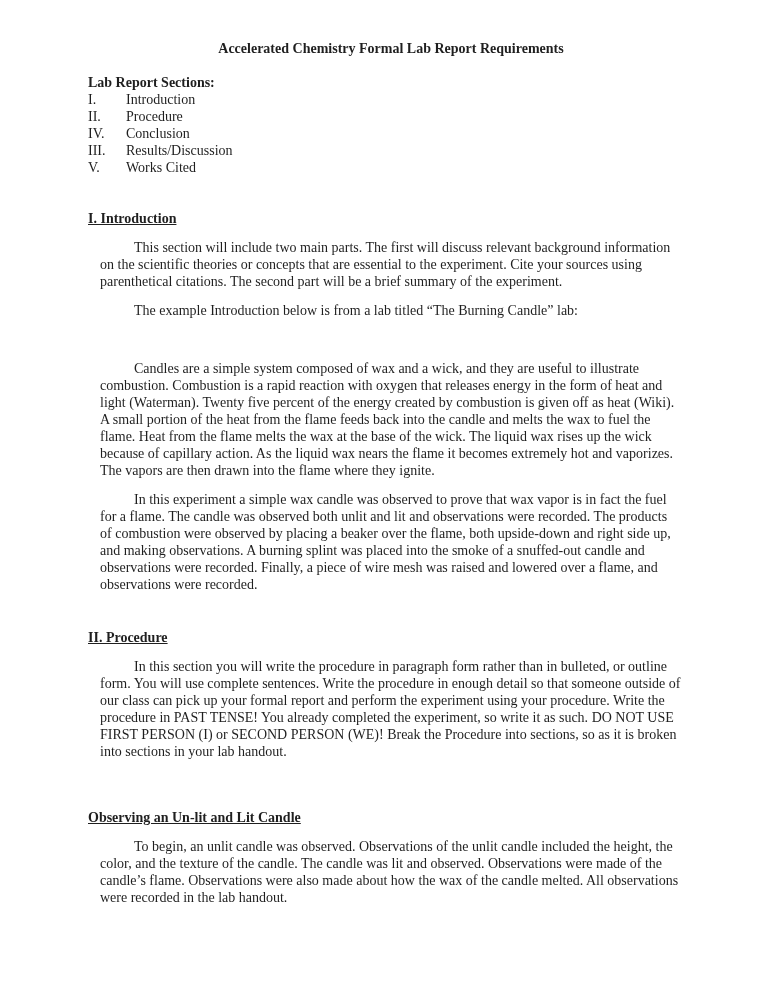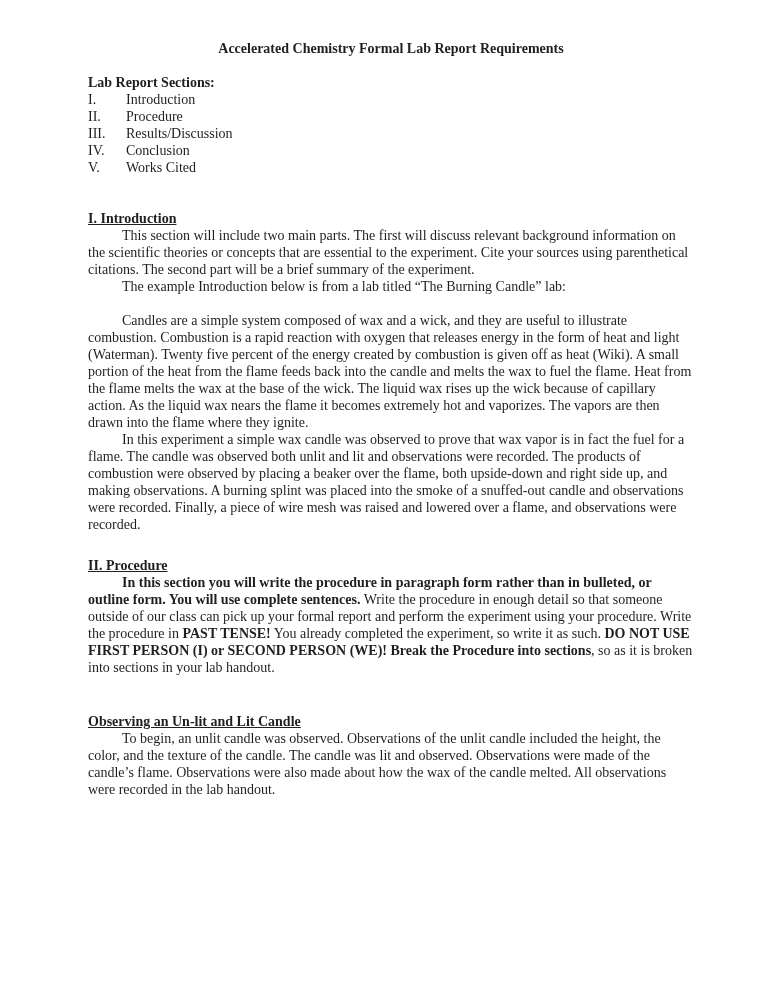--- a/index.html
+++ b/index.html
@@ -33,27 +33,27 @@
     font-family: Liberation Serif, serif;
   }
   .roman-list .list-row {
     display: flex;
   }
   .roman-list .numeral {
     flex: 0 0 38px;
     width: 38px;
   }
   .para {
-    margin: 0;
+    margin: 12px;
   }
   .para.indent {
     text-indent: 34px;
   }
   .b {
-    font-weight: bold;
+    font-weight: normal;
   }
   .spacer {
     width: 100%;
   }
 </style>
 </head>
 <body>
 
 <div class="page" style="background: rgb(255, 255, 255); color: rgb(31, 31, 31);">
   <div class="doc-title">Accelerated Chemistry Formal Lab Report Requirements</div>
@@ -63,26 +63,26 @@
       <div class="roman-list">
         <div class="list-row">
           <span class="numeral">I.</span>
           <span class="label">Introduction</span>
         </div>
         <div class="list-row">
           <span class="numeral">II.</span>
           <span class="label">Procedure</span>
         </div>
         <div class="list-row">
+          <span class="numeral">IV.</span>
+          <span class="label">Conclusion</span>
+        </div>
+        <div class="list-row">
           <span class="numeral">III.</span>
           <span class="label">Results/Discussion</span>
-        </div>
-        <div class="list-row">
-          <span class="numeral">IV.</span>
-          <span class="label">Conclusion</span>
         </div>
         <div class="list-row">
           <span class="numeral">V.</span>
           <span class="label">Works Cited</span>
         </div>
       </div>
       <div class="spacer" style="height: 17px;"></div>
       <div class="spacer" style="height: 17px;"></div>
       <div class="heading">I. Introduction</div>
       <p class="para indent"><span>This section will include two main parts.  The first will discuss relevant background information on the scientific theories or concepts that are essential to the experiment.  Cite your sources using parenthetical citations.  The second part will be a brief summary of the experiment.</span></p>

